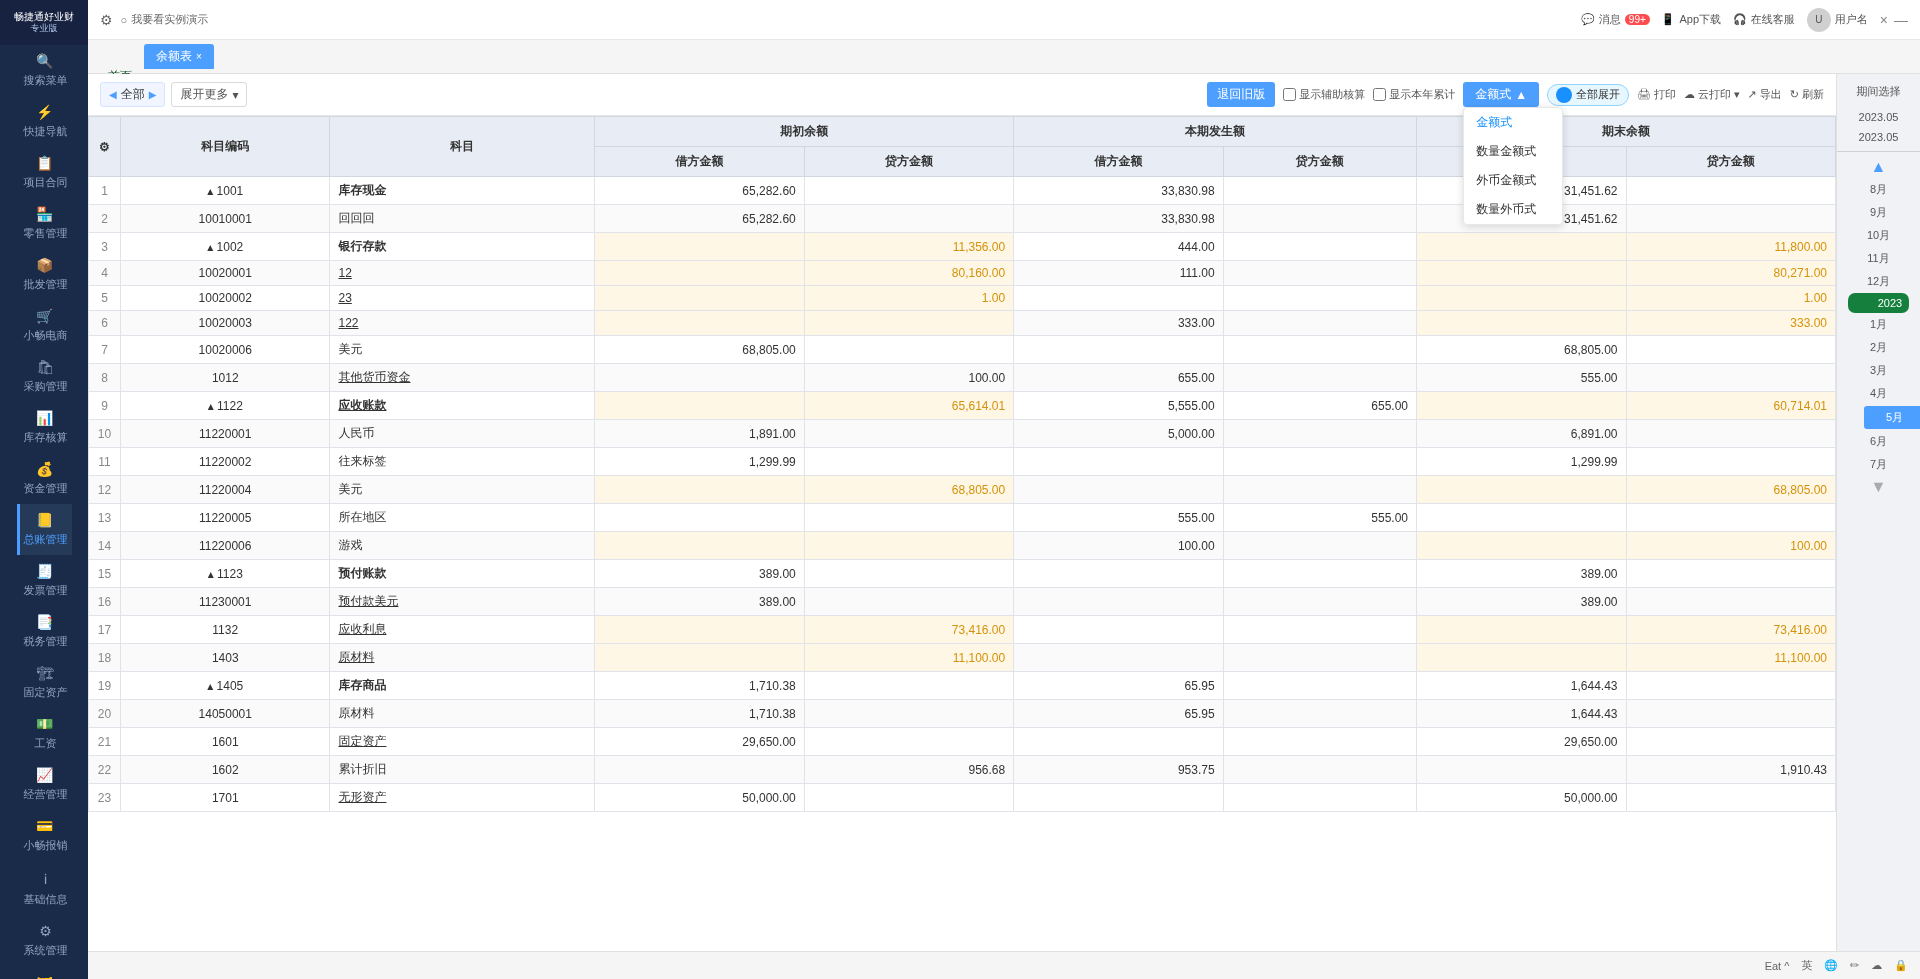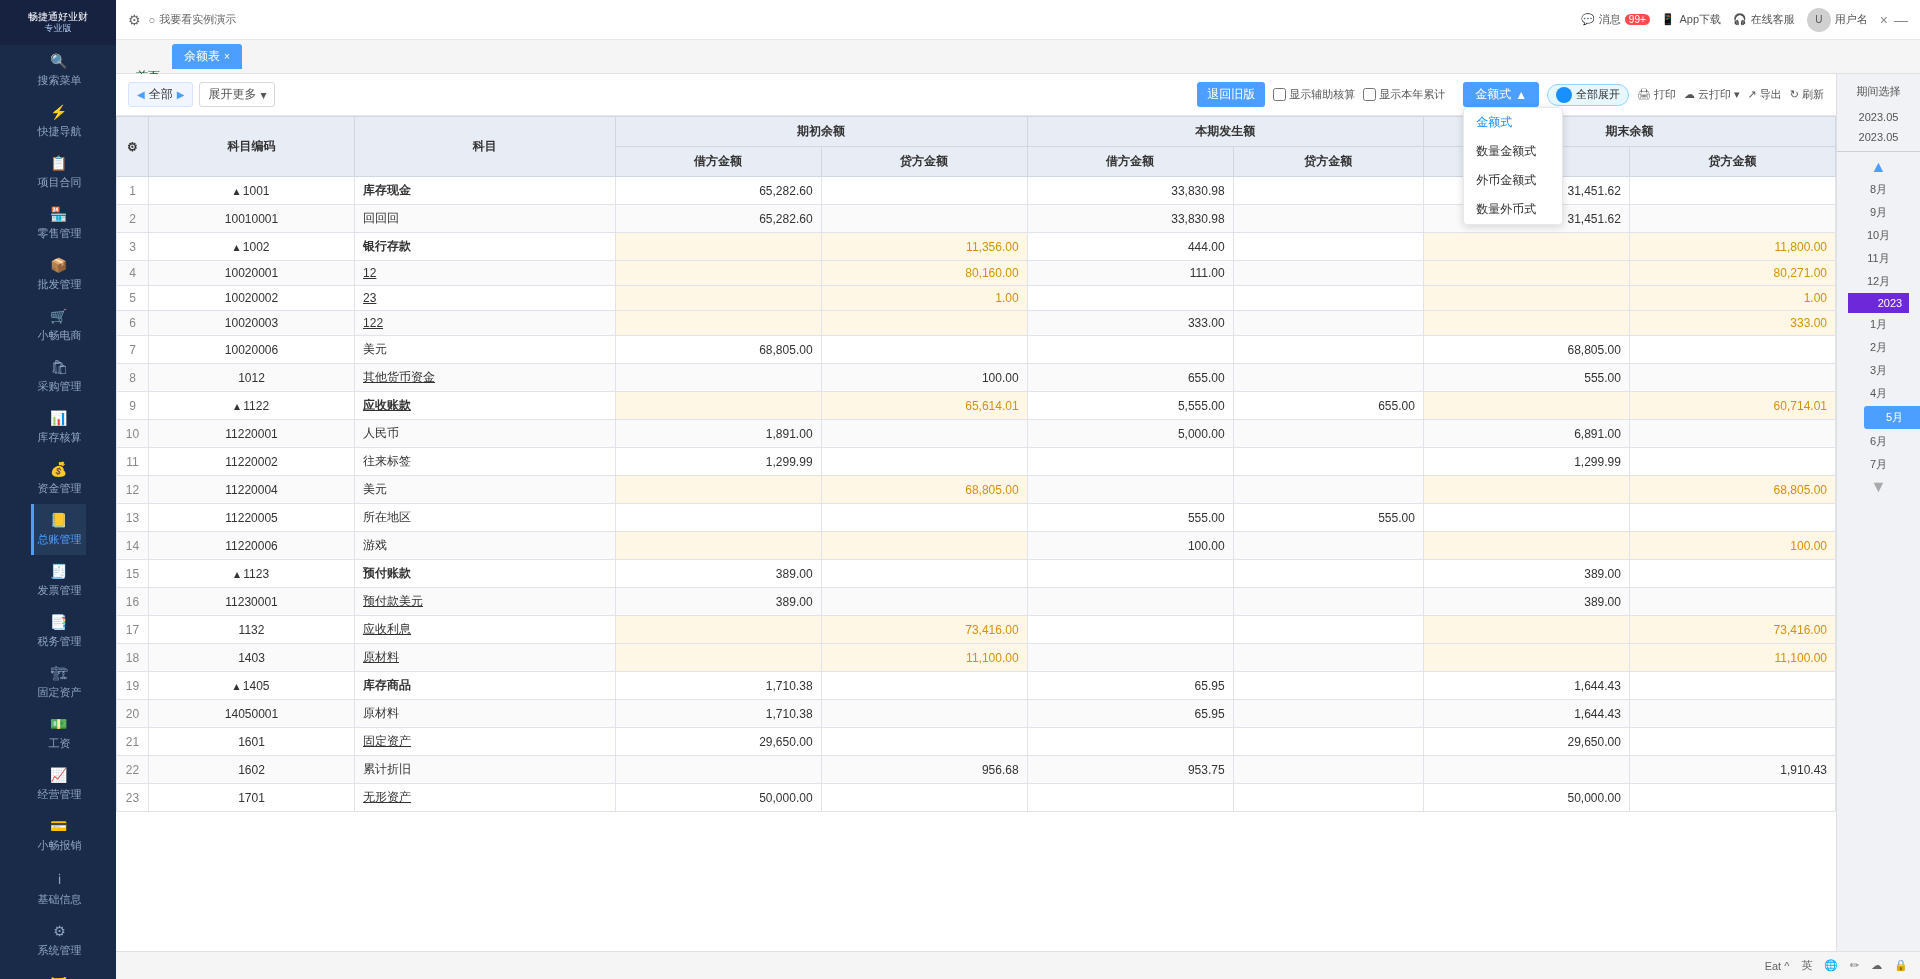--- a/index.html
+++ b/index.html
@@ -1,19 +1,19 @@
 <!DOCTYPE html>
 <html><head>
   <meta charset="utf-8">
   <style>
     * { box-sizing: border-box; margin: 0; padding: 0; }
     body { font-family: 'Microsoft YaHei', Arial, sans-serif; font-size: 12px; background: #f0f2f5; color: #333; display: flex; height: 979px; overflow: hidden; }
 
     
-    .sidebar { width: 116px; background: #1a2b4a; display: flex; flex-direction: column; align-items: center; padding-top: 0; flex-shrink: 0; height: 979px; }
+    .sidebar { width: 88px; background: #1a2b4a; display: flex; flex-direction: column; align-items: center; padding-top: 0; flex-shrink: 0; height: 979px; }
     .sidebar-logo { width: 100%; padding: 10px 8px; background: #162240; display: flex; align-items: center; justify-content: center; }
     .sidebar-logo-text { color: #fff; font-size: 10px; text-align: center; line-height: 1.3; }
     .sidebar-item { width: 100%; padding: 8px 4px; text-align: center; color: #8fa4c0; cursor: pointer; font-size: 11px; display: flex; flex-direction: column; align-items: center; gap: 2px; border-left: 3px solid transparent; }
     .sidebar-item.active { background: #253958; color: #4d9fff; border-left-color: #4d9fff; }
     .sidebar-item-icon { font-size: 14px; margin-bottom: 2px; }
 
     
     .main { flex: 1; display: flex; flex-direction: column; overflow: hidden; }
 
     
@@ -48,21 +48,21 @@
     .expand-btn { display: flex; align-items: center; gap: 4px; border: 1px solid #d9d9d9; border-radius: 3px; padding: 3px 8px; font-size: 12px; color: #555; cursor: pointer; background: #fff; }
     .btn-blue { background: #4d9fff; color: #fff; border: none; border-radius: 3px; padding: 4px 10px; font-size: 12px; cursor: pointer; }
     .checkbox-label { display: flex; align-items: center; gap: 3px; font-size: 11px; color: #555; cursor: pointer; }
     .checkbox-label input { cursor: pointer; }
     .jinee-btn { background: #4d9fff; color: #fff; border: none; border-radius: 3px; padding: 4px 12px; font-size: 12px; cursor: pointer; display: flex; align-items: center; gap: 4px; }
     .toggle-btn { display: flex; align-items: center; gap: 4px; background: #e6f7ff; border: 1px solid #91d5ff; border-radius: 14px; padding: 2px 8px; font-size: 11px; color: #333; cursor: pointer; }
     .toggle-circle { width: 16px; height: 16px; border-radius: 50%; background: #1890ff; display: inline-block; }
     .toolbar-icon-btn { display: flex; align-items: center; gap: 3px; color: #555; font-size: 11px; cursor: pointer; }
 
     
-    .jinee-dropdown { position: relative; display: inline-block; margin-left: 10px; }
+    .jinee-dropdown { position: relative; display: inline-block; }
     .jinee-dropdown-menu { position: absolute; top: 100%; left: 0; background: #fff; border: 1px solid #e8e8e8; border-radius: 4px; box-shadow: 0 2px 8px rgba(0,0,0,0.15); z-index: 100; min-width: 100px; }
     .jinee-dropdown-item { padding: 6px 12px; font-size: 12px; color: #333; cursor: pointer; white-space: nowrap; }
     .jinee-dropdown-item.selected { color: #1890ff; }
 
     
     .table-wrapper { flex: 1; overflow: auto; }
     table { width: 100%; border-collapse: collapse; font-size: 12px; }
     thead { position: sticky; top: 0; z-index: 10; background: #e8edf5; }
     th { background: #e8edf5; border: 1px solid #d0d7e3; padding: 6px 8px; text-align: center; font-weight: bold; color: #333; white-space: nowrap; }
     td { border: 1px solid #e0e4ea; padding: 5px 8px; text-align: center; color: #333; white-space: nowrap; }
@@ -71,21 +71,21 @@
     .num-right { text-align: right; }
     .highlighted { background: #fff7e6 !important; color: #d4920a; }
     .bold { font-weight: bold; }
     .underline { text-decoration: underline; cursor: pointer; }
     .row-num { color: #888; }
 
     
     .right-panel { width: 84px; background: #f0f2f5; border-left: 1px solid #e0e0e0; display: flex; flex-direction: column; align-items: center; padding: 6px 0; font-size: 11px; flex-shrink: 0; }
     .right-panel-title { color: #555; font-size: 11px; margin-bottom: 4px; writing-mode: horizontal-tb; text-align: center; padding: 4px; }
     .period-item { width: 100%; text-align: center; padding: 4px 6px; cursor: pointer; color: #555; font-size: 11px; }
-    .period-item.active { background: #6d28d9; color: #fff; border-radius: 0; padding-left: 29px; }
+    .period-item.active { background: #15803d; color: #fff; border-radius: 7px; padding-left: 29px; }
     .period-item.current { background: #4d9fff; color: #fff; border-radius: 3px; margin: 1px 16px; }
     .up-arrow-btn { cursor: pointer; color: #4d9fff; font-size: 16px; margin: 2px; }
     .period-section { width: 100%; border-bottom: 1px solid #d0d0d0; margin-bottom: 4px; padding-bottom: 4px; }
 
     
     .statusbar { height: 28px; background: #f5f5f5; border-top: 1px solid #e0e0e0; display: flex; align-items: center; justify-content: flex-end; padding: 0 12px; gap: 12px; flex-shrink: 0; }
     .statusbar-item { display: flex; align-items: center; gap: 4px; color: #666; font-size: 11px; cursor: pointer; }
 
     .close-btn-x { cursor: pointer; color: #888; font-size: 14px; }
     .topbar-window-btns { display: flex; align-items: center; gap: 6px; }

